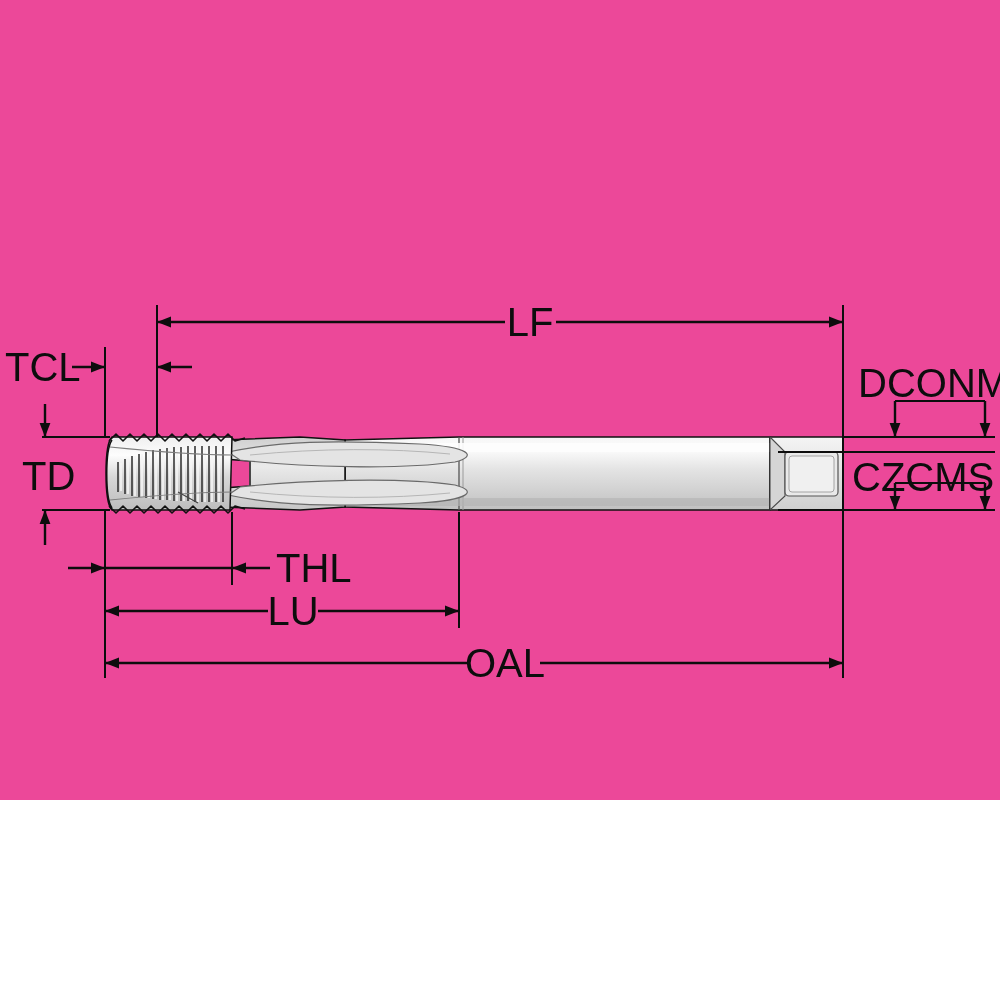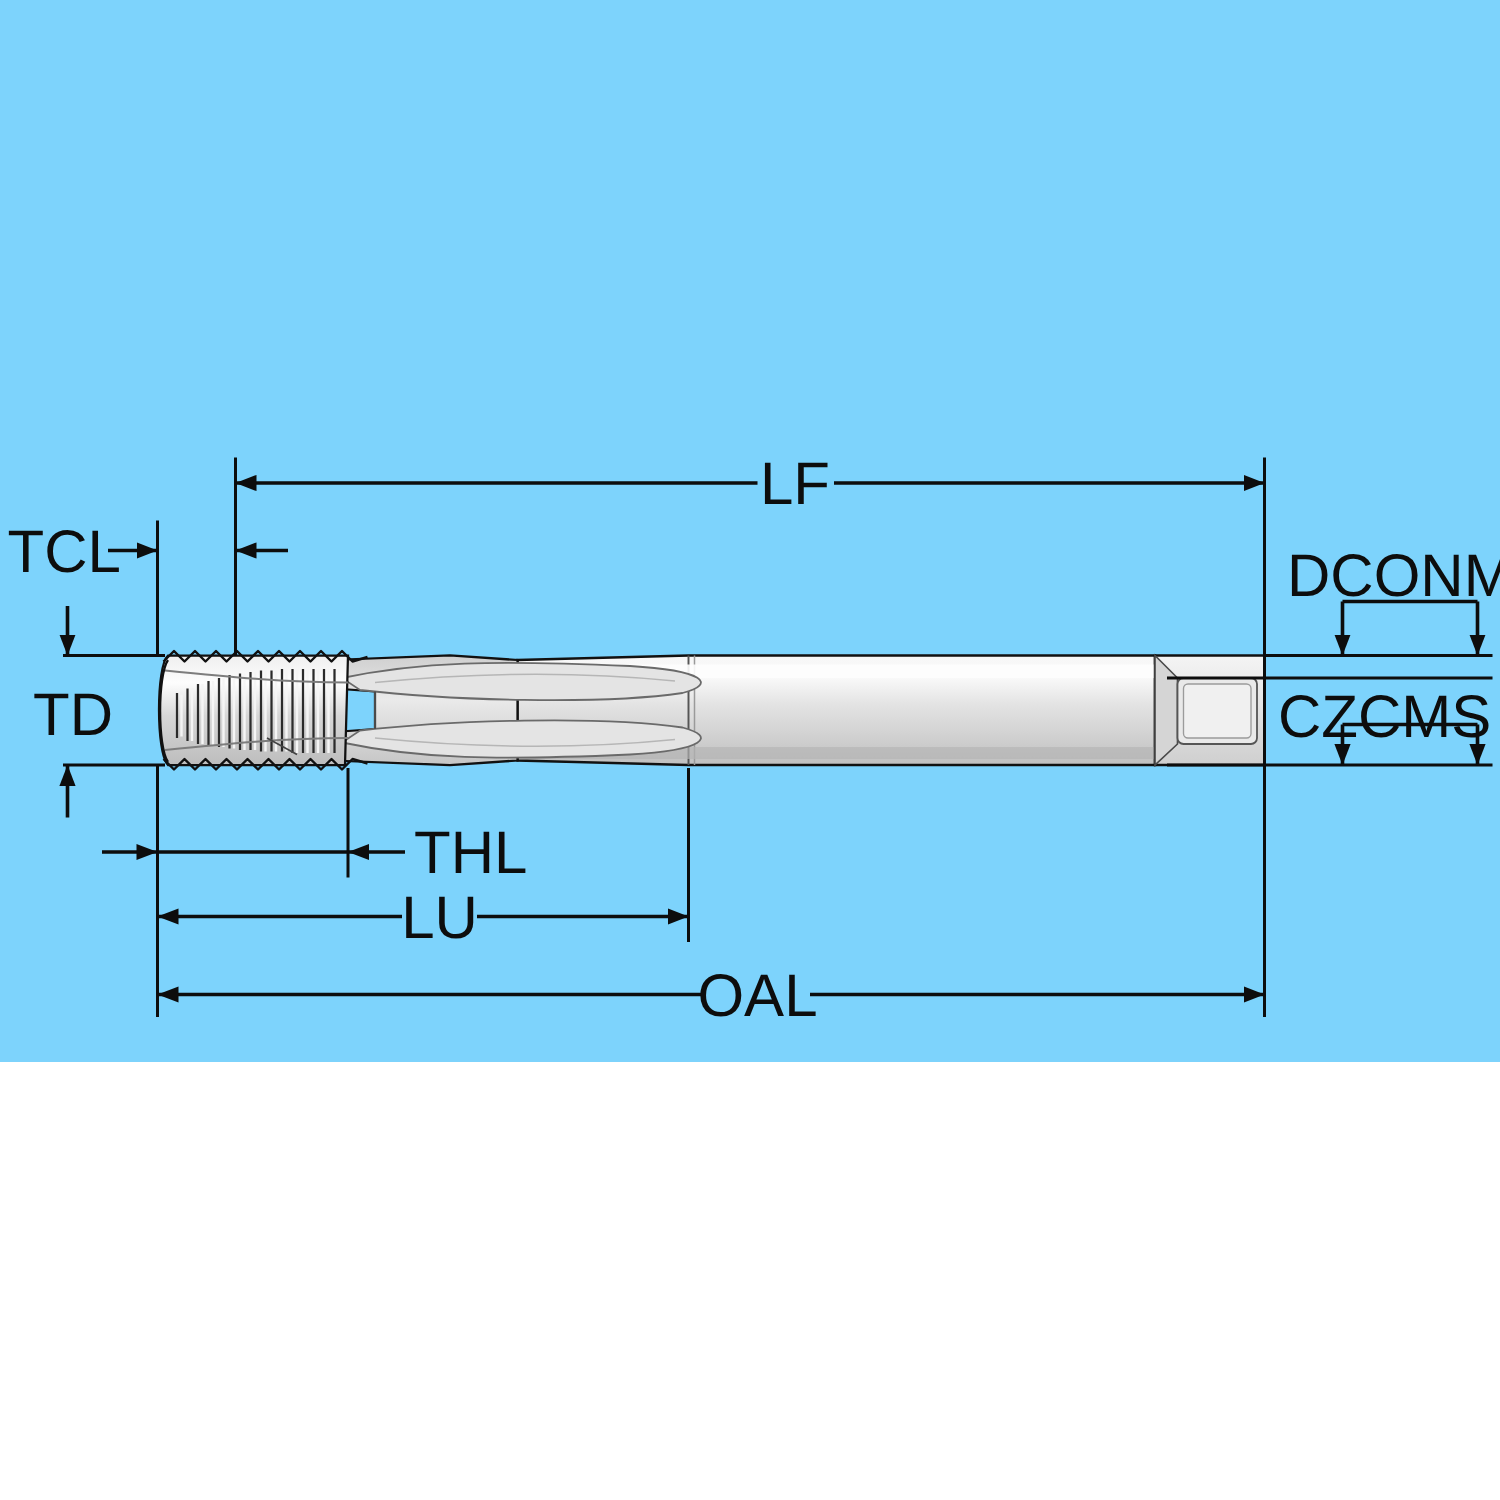--- a/index.html
+++ b/index.html
@@ -1,17 +1,17 @@
 <!DOCTYPE html>
 <html><head>
 <meta charset="utf-8">
 <style>
   html,body{margin:0;padding:0;background:#ffffff;}
   body{width:1000px;height:1000px;font-family:"Liberation Sans",sans-serif;overflow:hidden;}
-  #stage{position:relative;width:1000px;height:708px;background:#7dd3fc;}
+  #stage{position:relative;width:1000px;height:800px;background:#ec4899;}
   svg{display:block;}
   .dimtext{font-family:"Liberation Sans",sans-serif;font-size:40px;fill:#0d0d0d;letter-spacing:0px;}
 </style>
 </head>
 <body>
 
 <div id="stage">
 <svg width="1000" height="1000" viewBox="0 0 1000 1000" xmlns="http://www.w3.org/2000/svg">
 
   <defs>

